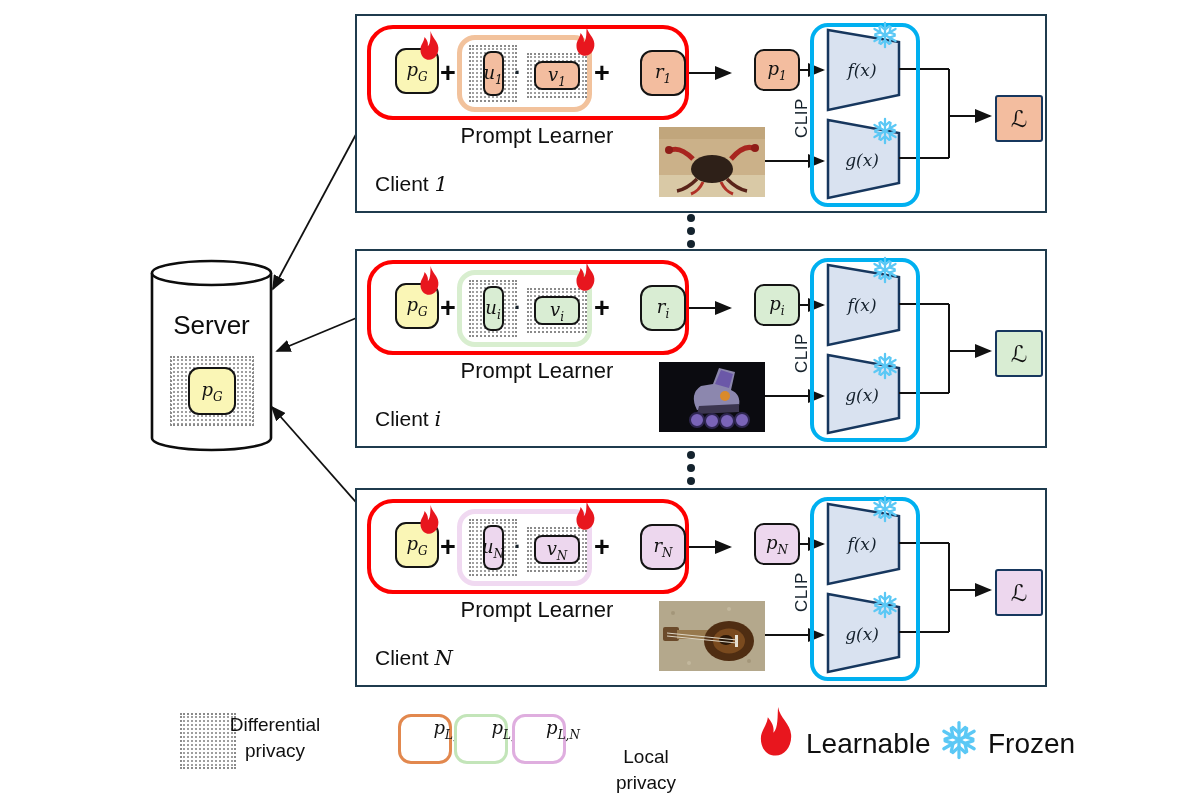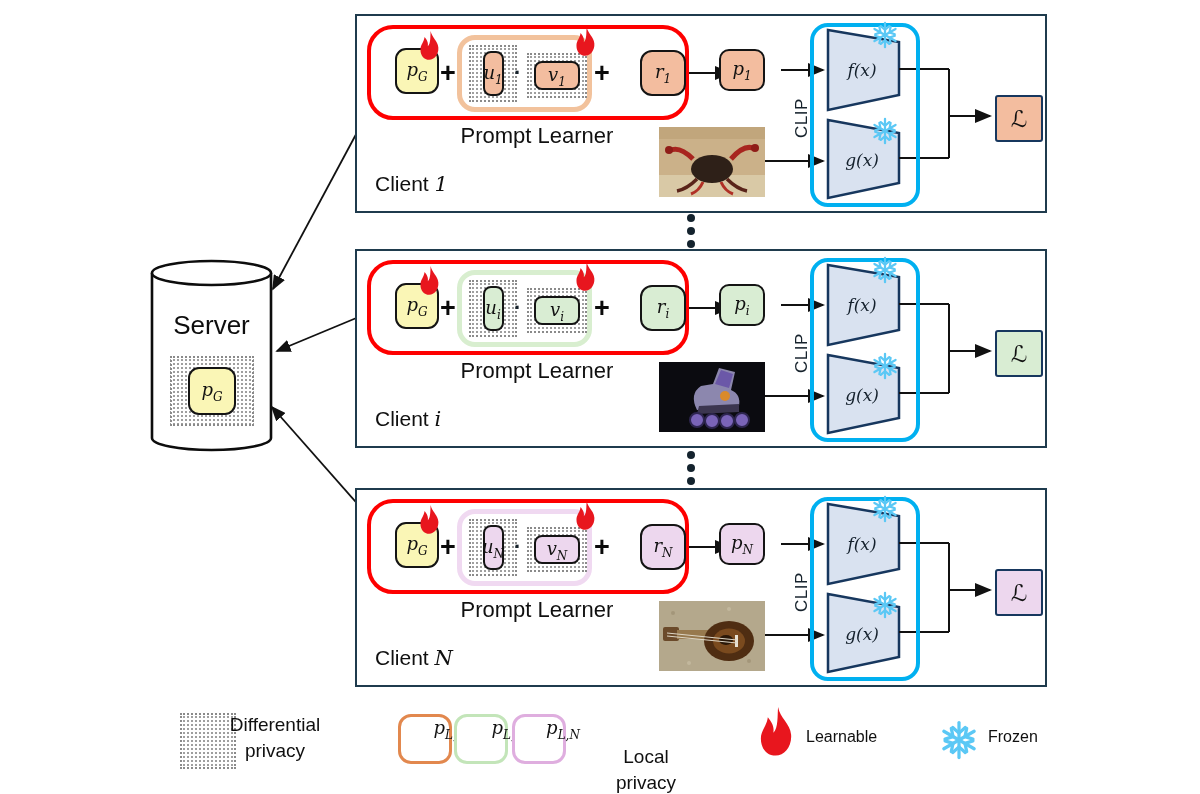--- a/index.html
+++ b/index.html
@@ -36,21 +36,21 @@
   .u-dotted { left:112px; top:29px; width:48px; height:57px; }
   .v-dotted { left:170px; top:37px; width:60px; height:45px; }
   .dotted-sq .box { position:relative; }
   .u-inner { width:21px; height:45px; border-radius:8px; }
   .v-inner { width:46px; height:29px; border-radius:8px; }
   .local-container {
     position:absolute; left:100px; top:19px; width:135px; height:77px;
     border:5px solid var(--cont); border-radius:18px; box-sizing:border-box;
   }
   .r-box { left:267px; top:34px; width:46px; height:46px; border-radius:12px;margin-left:16px; }
-  .p-box { left:362px; top:33px; width:46px; height:42px; border-radius:10px; }
+  .p-box { left:397px; top:33px; width:46px; height:42px; border-radius:10px; }
   .plus { position:absolute; font-weight:900; font-size:27px; line-height:30px; color:#0a0a0a; }
   .plus1 { left:83px;  top:42px; }
   .plus2 { left:237px; top:42px; }
   .dot-sep { position:absolute; left:157px; top:44px; font-size:22px; font-weight:bold; color:#16222c; }
   .flame { position:absolute; width:26px; height:30px; }
   .flame-pg    { left:60px;  top:15px; }
   .flame-local { left:216px; top:11px; }
   .clip-label {
     position:absolute; left:405px; top:92px; width:80px; height:20px;
     transform:rotate(-90deg); text-align:center; font-size:17px; letter-spacing:0.5px; color:#16222c;
@@ -87,21 +87,21 @@
   .legend-text { position:absolute; text-align:center; font-size:19px; line-height:26px; color:#101010; }
   .dp-legend-text { left:212px; top:712px; width:126px; }
   .lp-box {
     position:absolute; top:714px; width:53px; height:50px; box-sizing:border-box;
     border:3.5px solid #ccc; border-radius:13px; background:#fff;
     display:flex; justify-content:center;padding-left:48px;
   }
   .lp-label { left:590px; top:712px; width:112px;margin-top:32px; }
   .flame-legend { position:absolute; left:755px; top:707px; width:44px; height:62px; }
   .snow-legend { position:absolute; left:939px; top:720px; width:40px; height:40px; }
-  .word-label { position:absolute; font-size:16px; color:#101010; }
+  .word-label { position:absolute; font-size:28px; color:#101010; }
   #learnable-label { left:806px; top:728px; }
   #frozen-label { left:988px; top:728px; }
 
   #overlay { position:absolute; left:0; top:0; pointer-events:none; }
 </style>
 </head>
 <body>
 
 <svg width="0" height="0" style="position:absolute" aria-hidden="true">
   <defs>

